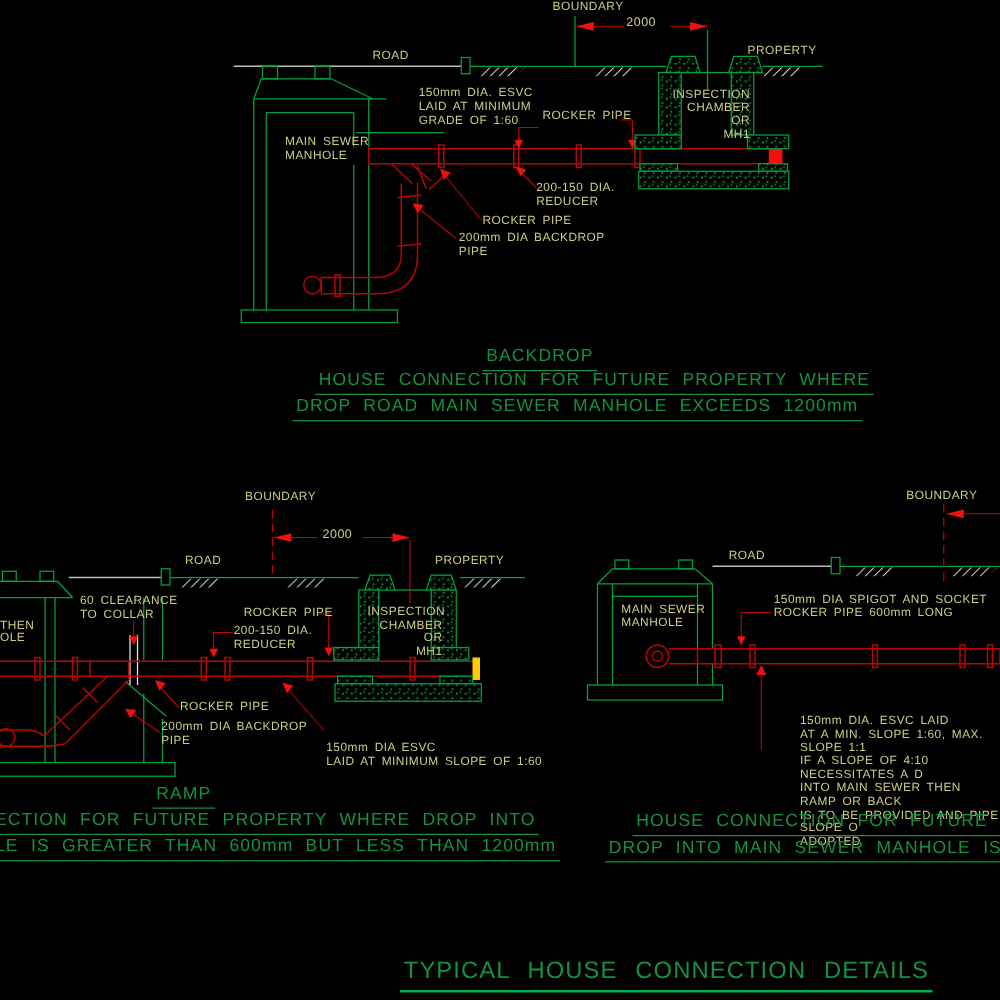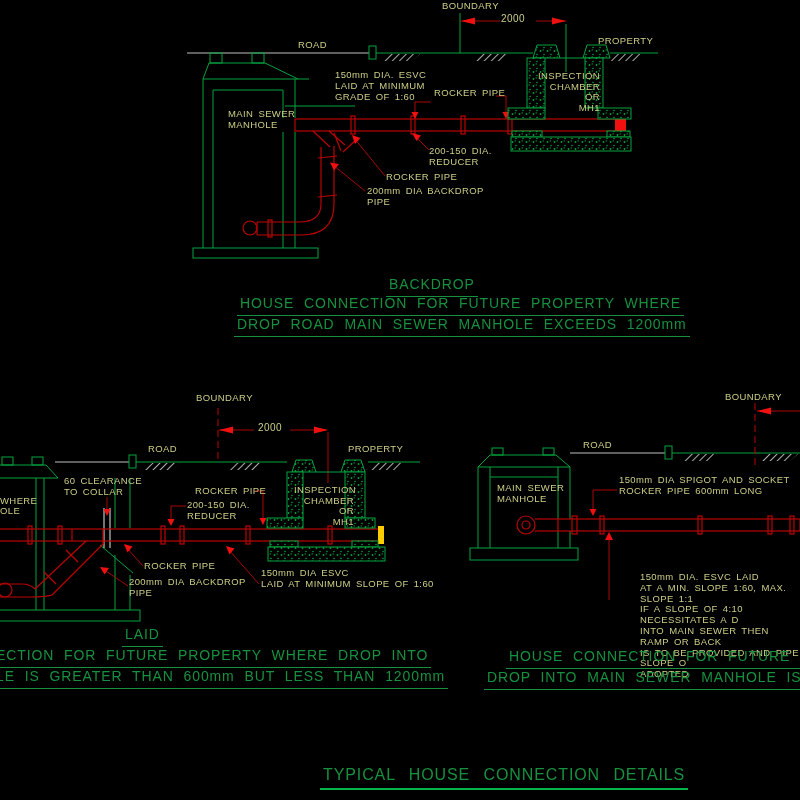--- a/index.html
+++ b/index.html
@@ -25,21 +25,21 @@
   .hl{stroke:var(--hatch-grey);stroke-width:1.6}
   .y{fill:var(--cap-yellow);stroke:none}
   .c{stroke:var(--collar-white);fill:none;stroke-width:1}
   
   .lbl{position:absolute;color:var(--label-khaki);font-size:9.5px;line-height:10.8px;
        letter-spacing:.4px;word-spacing:2px;white-space:pre-line}
   .ctr{text-align:right}
   .ttl{position:absolute;color:var(--title-green);font-size:14px;letter-spacing:.9px;
        word-spacing:5px;white-space:pre;border-bottom:1px solid var(--title-green);
        padding:0 3px 4px 3px}
-  .footer{font-size:16px;word-spacing:8px;border-bottom:2px solid var(--bright-green);
+  .footer{font-size:19px;word-spacing:8px;border-bottom:2px solid var(--bright-green);
        padding-bottom:4px}
 </style>
 </head>
 <body>
 
 <svg width="800" height="800" viewBox="0 0 800 800">
   <defs>
     <pattern id="speck" width="7" height="7" patternUnits="userSpaceOnUse">
       <rect width="7" height="7" fill="black"></rect>
       <circle class="spd" cx="1.5" cy="2" r="0.9"></circle>
@@ -285,44 +285,44 @@
 OR
 MH1</div>
 <div class="lbl" style="left:228px;top:109px">MAIN SEWER
 MANHOLE</div>
 <div class="lbl" style="left:429px;top:146px">200-150 DIA.
 REDUCER</div>
 <div class="lbl" style="left:386px;top:172px">ROCKER PIPE</div>
 <div class="lbl" style="left:367px;top:186px">200mm DIA BACKDROP
 PIPE</div>
 <div class="ttl" style="left:386px;top:276px">BACKDROP</div>
-<div class="ttl" style="left:237px;top:295px">HOUSE CONNECTION FOR FUTURE PROPERTY WHERE</div>
+<div class="ttl" style="left:252px;top:295px">HOUSE CONNECTION FOR FUTURE PROPERTY WHERE</div>
 <div class="ttl" style="left:234px;top:316px">DROP ROAD MAIN SEWER MANHOLE EXCEEDS 1200mm</div>
 
 <div class="lbl" style="left:196px;top:393px">BOUNDARY</div>
 <div class="lbl" style="left:258px;top:423px;font-size:10px">2000</div>
 <div class="lbl" style="left:148px;top:444px">ROAD</div>
 <div class="lbl" style="left:348px;top:444px">PROPERTY</div>
 <div class="lbl" style="left:64px;top:476px">60 CLEARANCE
 TO COLLAR</div>
-<div class="lbl" style="left:0px;top:496px;line-height:9.5px">WHERE
+<div class="lbl" style="left:0px;top:496px;line-height:9.5px">THEN
 OLE</div>
 <div class="lbl" style="left:195px;top:486px">ROCKER PIPE</div>
 <div class="lbl" style="left:187px;top:500px">200-150 DIA.
 REDUCER</div>
 <div class="lbl ctr" style="left:294px;top:485px;width:60px;line-height:10.5px">INSPECTION
 CHAMBER
 OR
 MH1</div>
 <div class="lbl" style="left:144px;top:561px">ROCKER PIPE</div>
 <div class="lbl" style="left:129px;top:577px">200mm DIA BACKDROP
 PIPE</div>
-<div class="lbl" style="left:261px;top:568px">150mm DIA ESVC
+<div class="lbl" style="left:261px;top:594px">150mm DIA ESVC
 LAID AT MINIMUM SLOPE OF 1:60</div>
-<div class="ttl" style="left:122px;top:626px">LAID</div>
+<div class="ttl" style="left:122px;top:626px">RAMP</div>
 <div class="ttl" style="left:-4px;top:647px;padding-left:0">ECTION FOR FUTURE PROPERTY WHERE DROP INTO</div>
 <div class="ttl" style="left:-4px;top:668px;padding-left:0">LE IS GREATER THAN 600mm BUT LESS THAN 1200mm</div>
 
 <div class="lbl" style="left:725px;top:392px">BOUNDARY</div>
 <div class="lbl" style="left:583px;top:440px">ROAD</div>
 <div class="lbl" style="left:497px;top:483px">MAIN SEWER
 MANHOLE</div>
 <div class="lbl" style="left:619px;top:475px">150mm DIA SPIGOT AND SOCKET
 ROCKER PIPE 600mm LONG</div>
 <div class="lbl" style="left:640px;top:572px">150mm DIA. ESVC LAID

